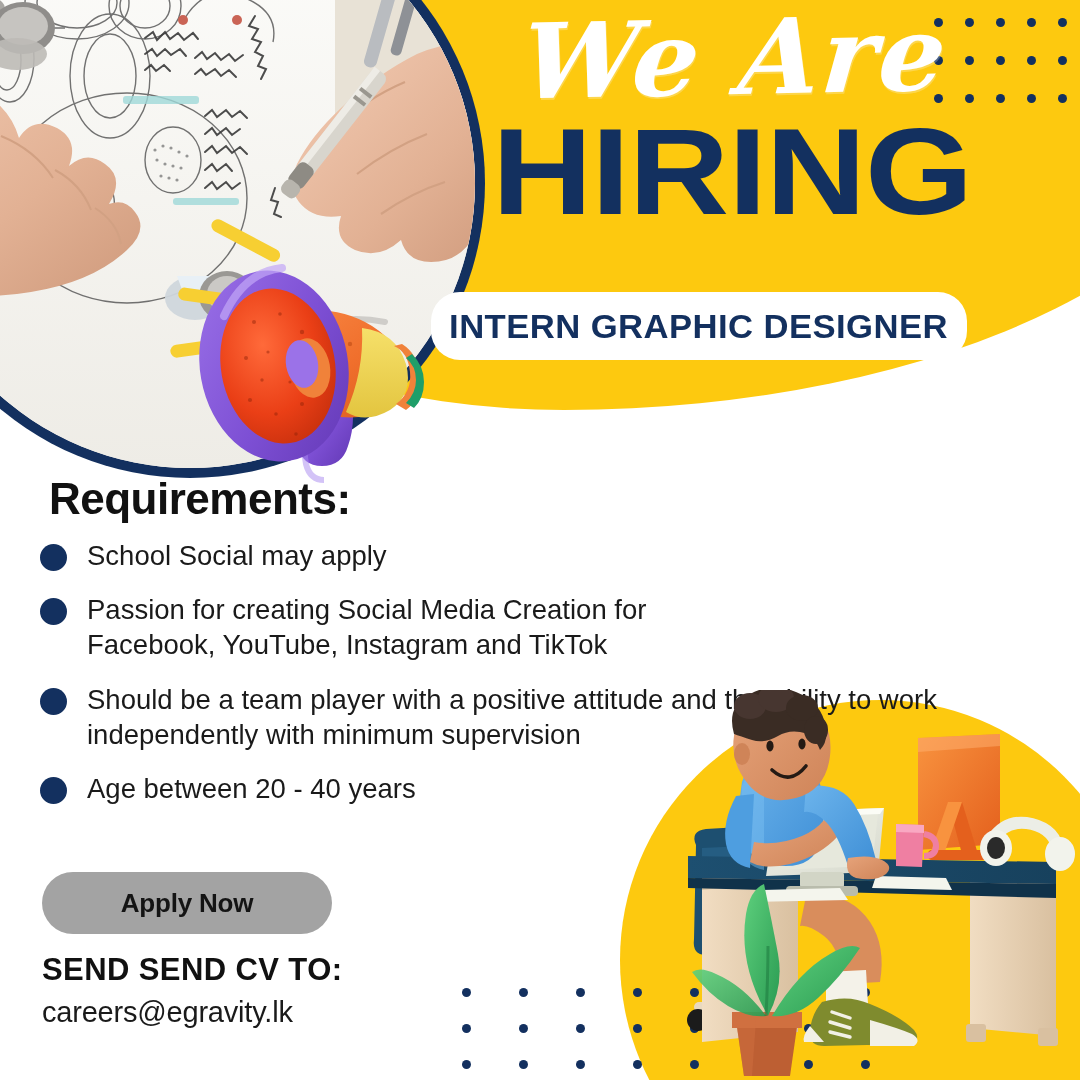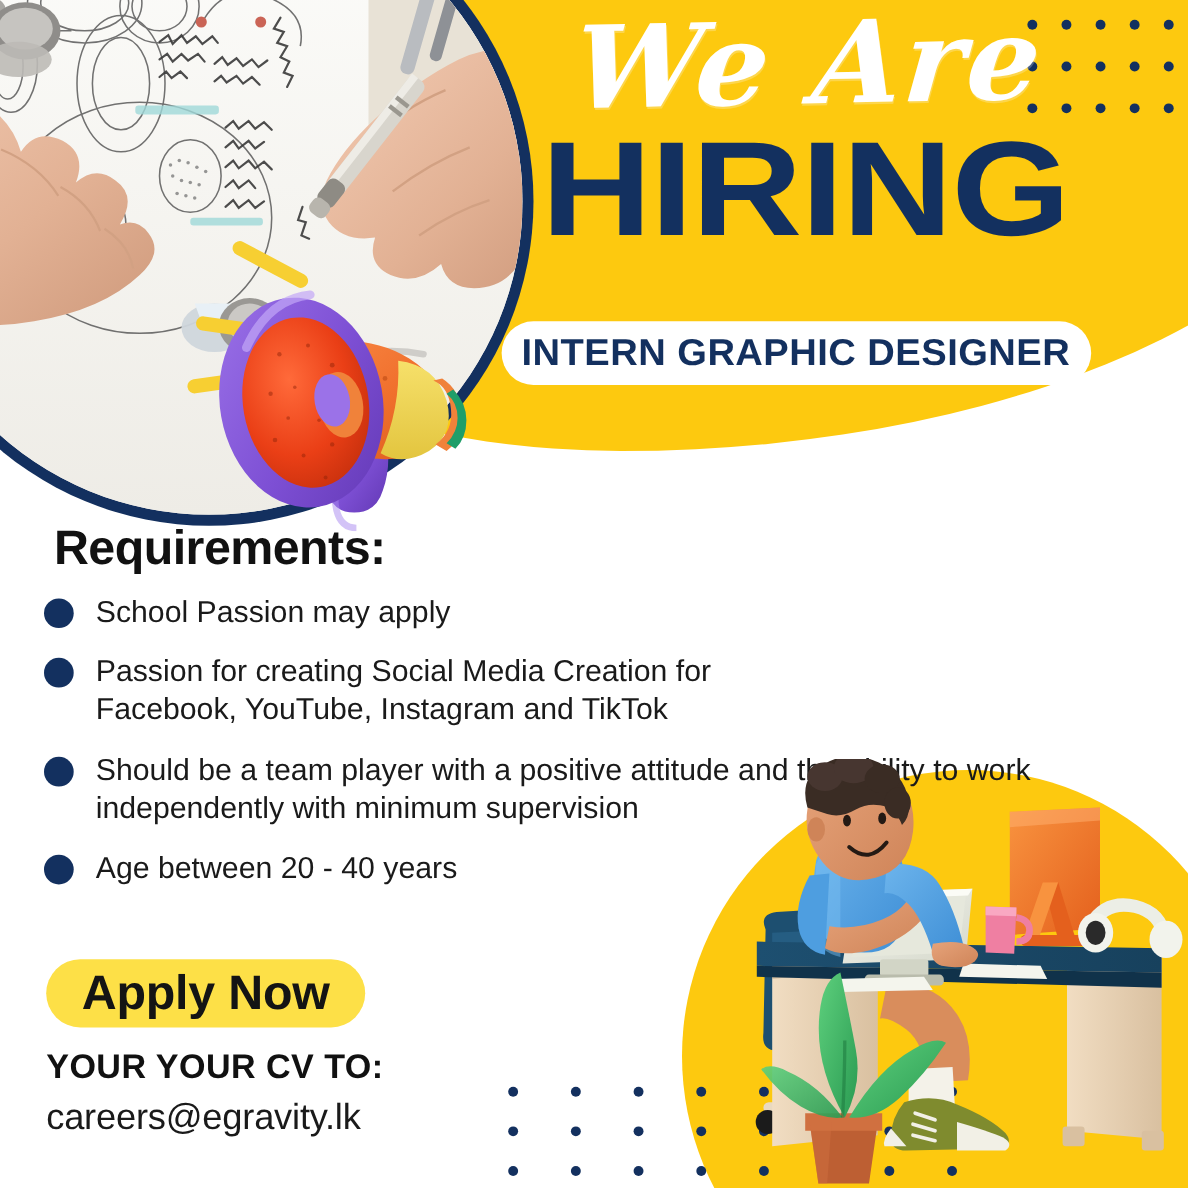--- a/index.html
+++ b/index.html
@@ -111,22 +111,22 @@
     font-size:122px;
     line-height:0.92;
     color:#13305f;
     letter-spacing:-1px;
     transform:scaleX(1.14);
     transform-origin:center;
     margin-top:6px;
   }
   .role-pill {
     position:absolute;
-    left:456px; top:292px;
-    width:536px; height:58px;
+    left:431px; top:292px;
+    width:536px; height:68px;
     background:#ffffff;
     border-radius:29px;
     z-index:5;
     display:flex;
     align-items:center;
     justify-content:center;
     box-shadow:0 0 0 0 #fff;
   }
   .role-pill span {
     font-family:"Liberation Sans", sans-serif;
@@ -191,50 +191,50 @@
     width:400px; height:390px;
     z-index:7;
   }
   .desk-illo svg { display:block; width:400px; height:390px; }
 
   
   .apply-btn {
     position:absolute;
     left:42px; top:872px;
     width:290px; height:62px;
-    background:#fde047;
+    background:#a3a3a3;
     border:none;
     border-radius:31px;
     z-index:8;
     cursor:pointer;
     display:flex;
     align-items:center;
     justify-content:center;
     font-family:"Liberation Sans", sans-serif;
     font-weight:bold;
-    font-size:44px;
+    font-size:26px;
     color:#141414;
     letter-spacing:-0.2px;
   }
   .cv-label {
     position:absolute;
     left:42px; top:952px;
     z-index:8;
     font-family:"Liberation Sans", sans-serif;
     font-weight:bold;
     font-size:31px;
     color:#111111;
     letter-spacing:0.4px;
   }
   .cv-email {
     position:absolute;
     left:42px; top:996px;
     z-index:8;
     font-family:"Liberation Sans", sans-serif;
-    font-size:33px;
+    font-size:29px;
     color:#1a1a1a;
     letter-spacing:-0.2px;
   }
 </style>
 </head>
 <body>
 
 <div class="poster">
 
   <div class="yellow-blob-top"></div>
@@ -492,21 +492,21 @@
   </div>
 
   <div class="role-pill">
     <span>INTERN GRAPHIC DESIGNER</span>
   </div>
 
   <div class="req-title">Requirements:</div>
   <ul class="req-list">
     <li class="req-item">
       <span class="req-bullet"></span>
-      <span class="req-text">School Passion may apply</span>
+      <span class="req-text">School Social may apply</span>
     </li>
     <li class="req-item">
       <span class="req-bullet"></span>
       <span class="req-text" style="max-width:560px;">Passion for creating Social Media Creation for Facebook, YouTube, Instagram and TikTok</span>
     </li>
     <li class="req-item">
       <span class="req-bullet"></span>
       <span class="req-text">Should be a team player with a positive attitude and the ability to work independently with minimum supervision</span>
     </li>
     <li class="req-item">
@@ -676,16 +676,16 @@
       <g fill="url(#leafG)">
         <path d="M88 326 q-30 -52 -22 -102 q4 -24 18 -30 q8 38 14 70 q6 32 -10 62Z"></path>
         <path d="M92 326 q26 -44 58 -62 q20 -12 30 -6 q-20 30 -42 50 q-22 20 -46 18Z"></path>
         <path d="M86 326 q-22 -30 -50 -42 q-16 -8 -24 -2 q16 22 36 34 q20 12 38 10Z" opacity="0.9"></path>
       </g>
       <path d="M86 326 q2 -40 2 -70" stroke="#1f7d41" stroke-width="3" fill="none" opacity="0.6"></path>
     </svg>
   </div>
 
   <button class="apply-btn">Apply Now</button>
-  <div class="cv-label">YOUR YOUR CV TO:</div>
+  <div class="cv-label">SEND SEND CV TO:</div>
   <div class="cv-email">careers@egravity.lk</div>
 
 </div>
 
 </body></html>

